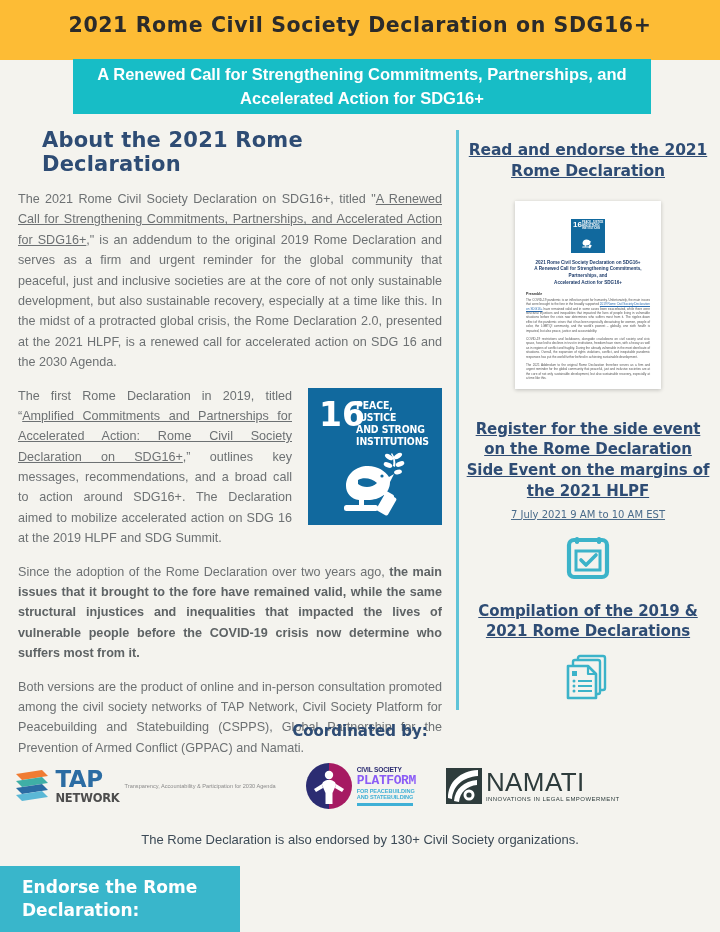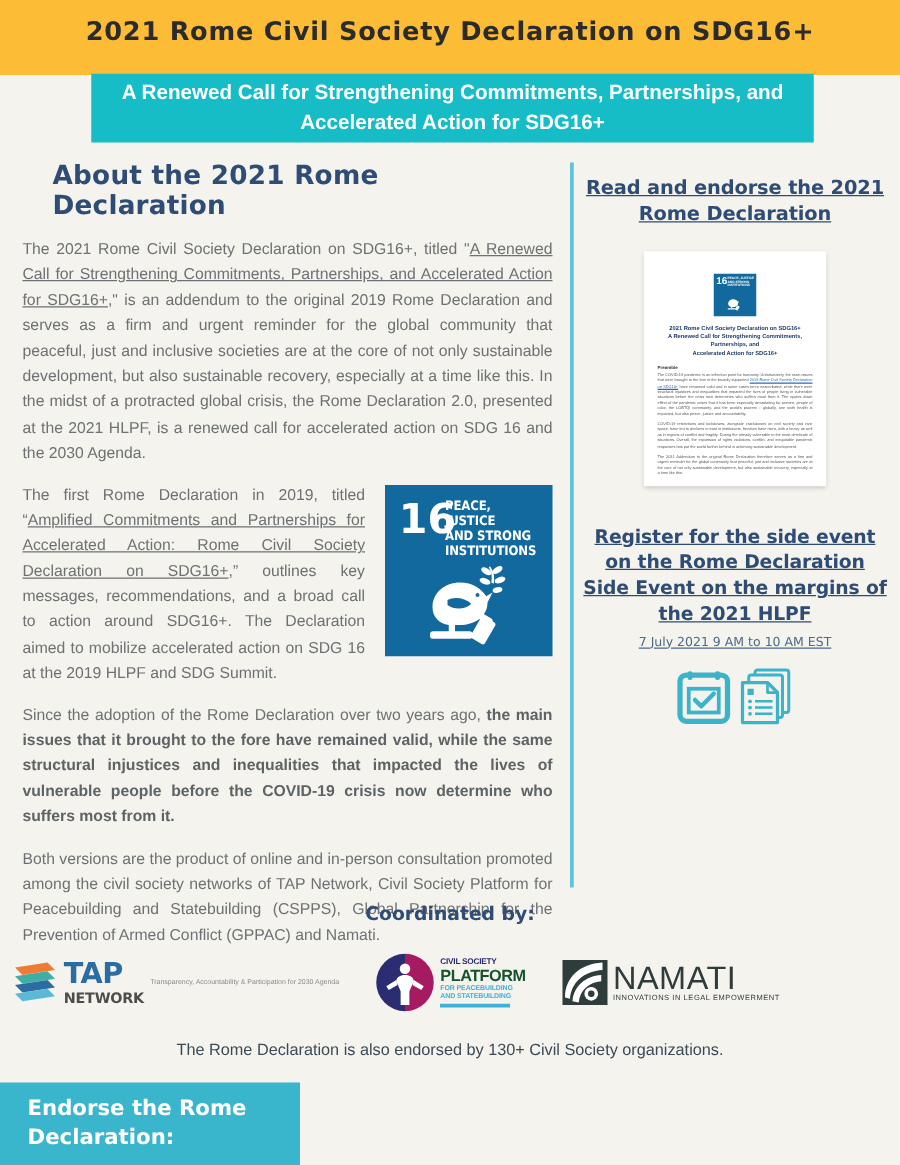--- a/index.html
+++ b/index.html
@@ -142,22 +142,22 @@
   .tap-tag { font-size: 5.6px; color: #8A8A8A; line-height: 1.5; margin-left: 5px; }
 
   
   .csp-circle {
     width: 46px; height: 46px; border-radius: 50%; position: relative;
     background: linear-gradient(90deg, #2B2C72 0 50%, #A61A62 50% 100%);
     overflow: hidden; margin-right: 5px;
   }
   .csp-text { line-height: 1.12; }
   .csp-l1 { font-size: 6.6px; font-weight: bold; color: #2B2C72; letter-spacing: -0.2px;}
-  .csp-l2 { font-size: 13px; font-weight: bold; color: #14532d; letter-spacing: -0.4px;
-            font-family: Liberation Sans, sans-serif; }
+  .csp-l2 { font-size: 13px; font-weight: bold; color: #8b5cf6; letter-spacing: -0.4px;
+            font-family: Liberation Mono, monospace; }
   .csp-l3 { font-size: 5.6px; font-weight: bold; color: #3FB0D6; letter-spacing: -0.1px;}
   .csp-l4 { font-size: 5.6px; font-weight: bold; color: #3FB0D6; letter-spacing: -0.1px;}
   .csp-bar { width: 56px; height: 3px; background: #3FB0D6; margin-top: 2px; }
 
   
   .gp-globe {
     width: 48px; height: 48px; border-radius: 50%;
     background: radial-gradient(circle at 35% 32%, #BBD9E8 0%, #7FBBD6 38%, #4E95B8 72%, #2E6E90 100%);
     position: relative; overflow: hidden; margin-right: 4px;
   }
@@ -286,20 +286,21 @@
     <div class="link-sub">7 July 2021 9 AM to 10 AM EST</div>
 
     <svg class="cal-icon" width="48" height="48" viewBox="0 0 48 48">
       <rect x="11" y="4" width="4" height="7" rx="1.8" fill="#3BB3C9"></rect>
       <rect x="33" y="4" width="4" height="7" rx="1.8" fill="#3BB3C9"></rect>
       <rect x="5" y="7" width="38" height="37" rx="5" fill="none" stroke="#3BB3C9" stroke-width="4.2"></rect>
       <rect x="12" y="18" width="24" height="19" fill="none" stroke="#3BB3C9" stroke-width="3"></rect>
       <path d="M17 27 L22 32 L32 22" fill="none" stroke="#3BB3C9" stroke-width="3.6" stroke-linecap="round" stroke-linejoin="round"></path>
     </svg>
 
+    <div class="link-head small" style="margin-top:16px">Compilation of the 2019 &amp; 2021 Rome Declarations</div>
 
     <svg class="docs-icon" width="46" height="48" viewBox="0 0 46 48">
       <rect x="13" y="3" width="27" height="34" rx="2" fill="none" stroke="#3BB3C9" stroke-width="2.4"></rect>
       <rect x="8" y="7" width="27" height="34" rx="2" fill="#F4F3EE" stroke="#3BB3C9" stroke-width="2.4"></rect>
       <path d="M3 13 L23 13 L31 21 L31 45 L3 45 Z" fill="#F4F3EE" stroke="#3BB3C9" stroke-width="2.6" stroke-linejoin="round"></path>
       <path d="M23 13 L23 21 L31 21" fill="none" stroke="#3BB3C9" stroke-width="2.2" stroke-linejoin="round"></path>
       <rect x="7" y="18" width="5" height="5" fill="#3BB3C9"></rect>
       <g fill="#3BB3C9">
         <circle cx="9" cy="28" r="1.5"></circle>
           <rect x="13" y="27" width="14" height="2"></rect>

